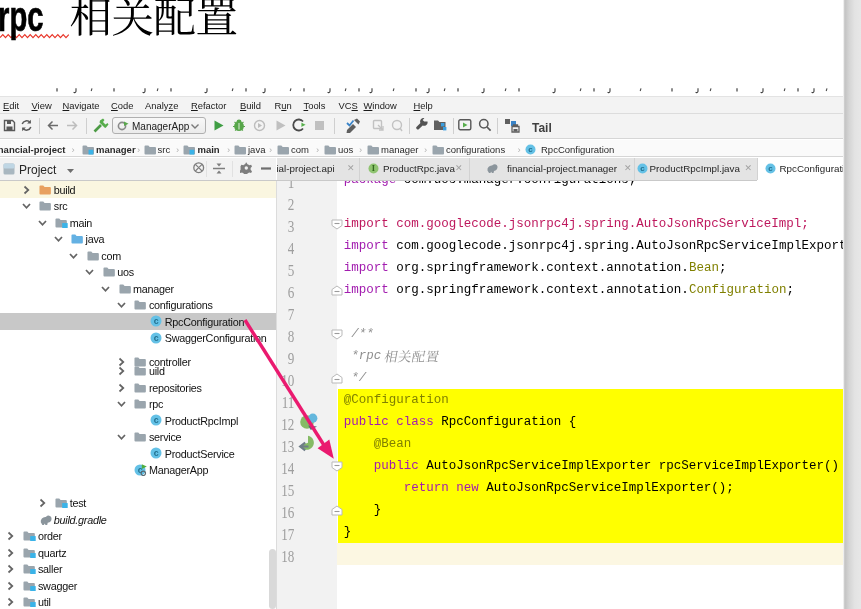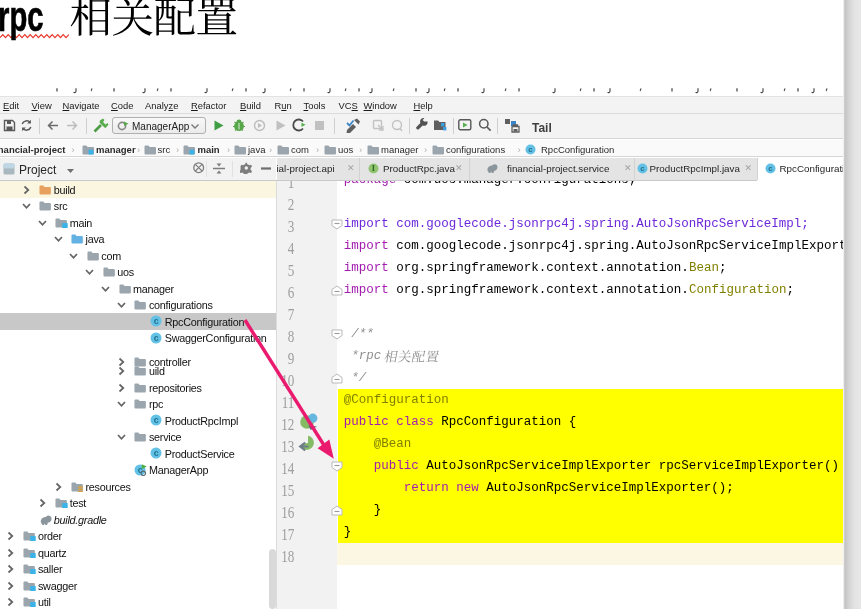--- a/index.html
+++ b/index.html
@@ -24,21 +24,21 @@
 .trow .lbl {position:absolute;top:2.5px;white-space:nowrap}
 #treesb {position:absolute;left:269px;top:549px;width:7px;height:60px;background:#d9d9d9;border-radius:3.5px}
 #panelborder {position:absolute;left:276px;top:181px;width:1px;height:428px;background:#dcdcdc}
 #gutter {position:absolute;left:277px;top:181px;width:60px;height:428px;background:#f2f2f2}
 #editor {position:absolute;left:337px;top:181px;width:506px;height:428px;background:#fff;overflow:hidden}
 #yellow {position:absolute;left:1px;top:208px;width:505px;height:153.5px;background:#ffff00}
 #cream {position:absolute;left:-60px;top:361.5px;width:566px;height:22px;background:#fcf7e2}
 #code {position:absolute;left:6.8px;top:-12px;font-family:"Liberation Mono",monospace;font-size:12.5px;line-height:22px;white-space:pre;color:#000}
 #lnums {position:absolute;left:270.2px;top:171px;width:24.3px;height:440px;font-family:"Liberation Serif",serif;font-size:17.5px;line-height:22px;text-align:right;color:#9e9e9e;white-space:pre;transform:scaleX(0.75);transform-origin:100% 0;clip-path:inset(10px 0 0 0)}
 .kw {color:#a21caf;font-weight:normal}
-.gr {color:#6d28d9}
+.gr {color:#be185d}
 .ol {color:#808000}
 .cm {color:#8e8e8e;font-style:italic}
 #strip {position:absolute;left:843px;top:0;width:18px;height:609px;background:linear-gradient(90deg,#ffffff 0%,#c3c3c3 10%,#d5d5d5 35%,#e3e3e3 65%,#e7e7e7 100%)}
 </style></head><body>
 <div id="page">
 
 <svg class="abs" style="left:0;top:0" width="250" height="45" viewBox="0 0 250 45">
 <defs>
         <path id="g0" d="M514.5703735351562 528H872.6396484375V499.21002197265625H514.5703735351562ZM514.5703735351562 290.63006591796875H872.6396484375V261.05010986328125H514.5703735351562ZM513.5703735351562 47.21002197265625H871.6396484375V18.4200439453125H513.5703735351562ZM47.26971435546875 603.9498901367188H321.0596923828125L365 662.1407470703125Q365 662.1407470703125 378.7350769042969 650.6705932617188Q392.47015380859375 639.200439453125 411.020263671875 622.4152526855469Q429.57037353515625 605.6300659179688 443.99041748046875 590.3699340820312Q440.7803955078125 574.3699340820312 418.57037353515625 574.3699340820312H55.26971435546875ZM204.23876953125 603.9498901367188H273.51068115234375V587.9498901367188Q243.3006591796875 461.0596923828125 185.65032958984375 347.2947692871094Q128 233.52984619140625 43.74945068359375 143.21002197265625L30.16949462890625 156.36993408203125Q72.32940673828125 217.94989013671875 105.67428588867188 291.5549011230469Q139.0191650390625 365.159912109375 163.759033203125 445.2649230957031Q188.4989013671875 525.3699340820312 204.23876953125 603.9498901367188ZM215.9786376953125 836.200439453125 315.560791015625 825.520263671875Q313.77081298828125 814.520263671875 306.6658020019531 807.4152526855469Q299.560791015625 800.3102416992188 280.1407470703125 797.3102416992188V-53.05010986328125Q280.1407470703125 -57.2601318359375 272.2254943847656 -63.205230712890625Q264.31024169921875 -69.15032958984375 252.63485717773438 -73.09542846679688Q240.95947265625 -77.04052734375 228.96905517578125 -77.04052734375H215.9786376953125ZM280.1407470703125 483.63006591796875Q335.240966796875 461.68017578125 368.45098876953125 436.97015380859375Q401.6610107421875 412.2601318359375 418.2958679199219 388.5250549316406Q434.93072509765625 364.78997802734375 437.7254943847656 344.94989013671875Q440.520263671875 325.10980224609375 433.28997802734375 312.3997802734375Q426.0596923828125 299.68975830078125 412.4344177246094 297.52984619140625Q398.80914306640625 295.36993408203125 381.9189453125 307.1002197265625Q374.59912109375 334.520263671875 355.74945068359375 365.6002197265625Q336.8997802734375 396.68017578125 313.47015380859375 425.47015380859375Q290.04052734375 454.2601318359375 268.560791015625 475.47015380859375ZM473.42962646484375 760.4200439453125V793.560791015625L543.0117797851562 760.4200439453125H866.6396484375V731.840087890625H538.0117797851562V-45.26971435546875Q538.0117797851562 -49.52984619140625 530.9915161132812 -55.815032958984375Q523.9712524414062 -62.1002197265625 511.9808349609375 -66.8603515625Q499.99041748046875 -71.6204833984375 485.36993408203125 -71.6204833984375H473.42962646484375ZM840.2483520507812 760.4200439453125H830.2483520507812L868.0191650390625 802.8209228515625L949.4104614257812 738.5298461914062Q944.4104614257812 732.31982421875 932.54052734375 726.81982421875Q920.6705932617188 721.31982421875 905.4605712890625 718.1098022460938V-43.159912109375Q905.4605712890625 -46.5799560546875 896.2302856445312 -52.735076904296875Q887 -58.89019775390625 874.4045715332031 -63.835296630859375Q861.8091430664062 -68.7803955078125 849.8187255859375 -68.7803955078125H840.2483520507812Z"></path>
         <path id="g1" d="M783.3006591796875 803.5298461914062Q780.3006591796875 796.1098022460938 770.9056701660156 790.6098022460938Q761.5106811523438 785.1098022460938 744.5106811523438 786.1098022460938Q724.4605712890625 756.5298461914062 696.2803955078125 721.8448791503906Q668.1002197265625 687.159912109375 636.1050109863281 653.2649230957031Q604.1098022460938 619.3699340820312 572.0095825195312 590.5799560546875H551.7398681640625Q573.6396484375 625.4200439453125 596.5143737792969 668.18017578125Q619.3890991210938 710.9403076171875 639.7638244628906 755.2803955078125Q660.1385498046875 799.6204833984375 674.038330078125 836.8305053710938ZM525.720703125 349.68017578125Q560.9307250976562 259.200439453125 623.2708129882812 188.1407470703125Q685.6109008789062 117.0810546875 772.0858459472656 69.20632934570312Q858.560791015625 21.33160400390625 963.5703735351562 0.3817138671875L962.3603515625 -10.038330078125Q940.6897583007812 -14.92852783203125 924.3043518066406 -31.784088134765625Q907.9189453125 -48.6396484375 901.23876953125 -74.6204833984375Q798.2291870117188 -41.73028564453125 721.7196044921875 14.60980224609375Q645.2100219726562 70.94989013671875 592.9653625488281 152.78997802734375Q540.720703125 234.63006591796875 509.40087890625 342.520263671875ZM525.9808349609375 432.5799560546875Q525.9808349609375 375.4200439453125 515.2958679199219 317.8949890136719Q504.61090087890625 260.36993408203125 476.0058898925781 204.81982421875Q447.40087890625 149.26971435546875 393.35076904296875 97.92962646484375Q339.3006591796875 46.58953857421875 252.67538452148438 2.564483642578125Q166.05010986328125 -41.4605712890625 39.2196044921875 -76.41046142578125L32.26971435546875 -58.93072509765625Q166.6993408203125 -7.67059326171875 250.57406616210938 48.799560546875Q334.44879150390625 105.26971435546875 379.3736267089844 166.81982421875Q424.2984619140625 228.36993408203125 440.9583740234375 294.78997802734375Q457.6182861328125 361.21002197265625 457.6182861328125 430.78997802734375V603.9498901367188H525.9808349609375ZM796.9093627929688 666.4509887695312Q796.9093627929688 666.4509887695312 806.1694946289062 659.5058898925781Q815.4296264648438 652.560791015625 829.5298461914062 641.3006591796875Q843.6300659179688 630.04052734375 859.3352966308594 617.0703735351562Q875.04052734375 604.1002197265625 887.9307250976562 591.840087890625Q884.720703125 575.840087890625 861.0906372070312 575.840087890625H121.3795166015625L112.58953857421875 605.4200439453125H746.7686157226562ZM855.8091430664062 415.55120849609375Q855.8091430664062 415.55120849609375 865.1742858886719 408.1061096191406Q874.5394287109375 400.6610107421875 889.2446594238281 389.19085693359375Q903.9498901367188 377.720703125 919.8651428222656 364.54052734375Q935.7803955078125 351.3603515625 949.6705932617188 339.1002197265625Q945.6705932617188 323.1002197265625 922.8305053710938 323.1002197265625H58.16949462890625L49.3795166015625 352.68017578125H805.038330078125ZM243.119384765625 832.200439453125Q305.78997802734375 810.9307250976562 344.6002197265625 784.9307250976562Q383.41046142578125 758.9307250976562 403.0954284667969 732.4605712890625Q422.7803955078125 705.9904174804688 427.0751647949219 683.2052307128906Q431.36993408203125 660.4200439453125 423.6145935058594 645.659912109375Q415.8592529296875 630.8997802734375 400.4738464355469 627.4248352050781Q385.08843994140625 623.9498901367188 366.30804443359375 637.1002197265625Q358.358154296875 668.3603515625 335.9834289550781 703.0703735351562Q313.60870361328125 737.7803955078125 285.9440002441406 769.4904174804688Q258.279296875 801.200439453125 232.16949462890625 824.04052734375Z"></path>
@@ -311,21 +311,21 @@
           <circle cx="5.5" cy="5.5" r="5" fill="#8fc470"></circle>
           <text x="5.5" y="8.4" font-size="8.5" font-weight="bold" font-family="Liberation Serif" fill="#33691e" text-anchor="middle">I</text>
         </svg>
         <span class="tx" style="left:23px">ProductRpc.java</span>
         <span class="x" style="left:95px">✕</span>
       </div>
       <div class="tab" style="left:193px;width:164.5px">
         <svg class="abs" style="left:16px;top:5px" width="13" height="11" viewBox="0 0 13 11">
           <path d="M11.5,3.5 a3,3 0 0 0 -4,-2 l-1.5,1 a4,4 0 0 0 -3.5,1.5 a4,4 0 0 0 -1,3.5 l1.5,2.5 h1.5 l0.5,-1.5 l1,1.5 h1.5 l0.5,-2 a4,4 0 0 0 3.5,-4.5 z" fill="#8b959c"></path>
         </svg>
-        <span class="tx" style="left:37px">financial-project.service</span>
+        <span class="tx" style="left:37px">financial-project.manager</span>
         <span class="x" style="left:154px">✕</span>
       </div>
       <div class="tab" style="left:357.5px;width:123.5px">
         <svg class="abs" style="left:2.5px;top:5px" width="11" height="11" viewBox="0 0 11 11">
           <circle cx="5.5" cy="5.5" r="5" fill="#64c1e6"></circle>
           <text x="5.5" y="8.2" font-size="8" font-weight="bold" font-family="Liberation Sans" fill="#23708f" text-anchor="middle">c</text>
         </svg>
         <span class="tx" style="left:15px">ProductRpcImpl.java</span>
         <span class="x" style="left:110px">✕</span>
       </div>
@@ -513,36 +513,20 @@
         <span class="lbl" style="left:164.75px">ProductService</span>
       </div>
       <div class="trow" style="top:280.5px;">
         <svg class="abs" style="left:134.39999999999998px;top:2px" width="13" height="12" viewBox="0 0 13 12">
           <circle cx="6" cy="6" r="5.5" fill="#64c1e6"></circle>
           <text x="6" y="9" font-size="8.8" font-weight="bold" font-family="Liberation Sans" fill="#23708f" text-anchor="middle">c</text>
           <path d="M7.8,0.2 l5,2.4 l-5,2.4 z" fill="#4fae3e"></path>
           <circle cx="9.3" cy="9.3" r="2.2" fill="none" stroke="#5a6a72" stroke-width="1.2"></circle>
         </svg>
         <span class="lbl" style="left:148.89999999999998px">ManagerApp</span>
-      </div>
-      <div class="trow" style="top:297.0px;">
-        <svg class="abs" style="left:52.5px;top:3.5px" width="11" height="10" viewBox="0 0 11 10">
-          <path d="M3.5,1.5 L7.3,5 L3.5,8.5" fill="none" stroke="#646464" stroke-width="1.7"></path>
-        </svg>
-        <svg class="abs" style="left:71.0px;top:2.5px" width="12.8" height="11" viewBox="0 0 13.5 11.6">
-          <g fill="#9aa5ad">
-            <path d="M0.5,2.5 a1,1 0 0 1 1,-1 h3 l1.4,1.6 h5.6 a1,1 0 0 1 1,1 v5.9 a1,1 0 0 1 -1,1 h-10 a1,1 0 0 1 -1,-1 z"></path>
-          </g>
-          <g fill="#d9a343">
-            <rect x="7.5" y="5.6" width="5" height="1.7"></rect>
-            <rect x="7.5" y="7.9" width="5" height="1.7"></rect>
-            <rect x="7.5" y="10.2" width="5" height="1.7"></rect>
-          </g>
-        </svg>
-        <span class="lbl" style="left:85.5px">resources</span>
       </div>
       <div class="trow" style="top:313.5px;">
         <svg class="abs" style="left:36.65px;top:3.5px" width="11" height="10" viewBox="0 0 11 10">
           <path d="M3.5,1.5 L7.3,5 L3.5,8.5" fill="none" stroke="#646464" stroke-width="1.7"></path>
         </svg>
         <svg class="abs" style="left:55.15px;top:2.5px" width="12.8" height="11" viewBox="0 0 13.5 11.6">
           <g fill="#9aa5ad">
             <path d="M0.5,2.5 a1,1 0 0 1 1,-1 h3 l1.4,1.6 h5.6 a1,1 0 0 1 1,1 v5.9 a1,1 0 0 1 -1,1 h-10 a1,1 0 0 1 -1,-1 z"></path>
           </g>
           <rect x="7.6" y="6.4" width="5.8" height="5.8" fill="#3ab3e8"></rect>

